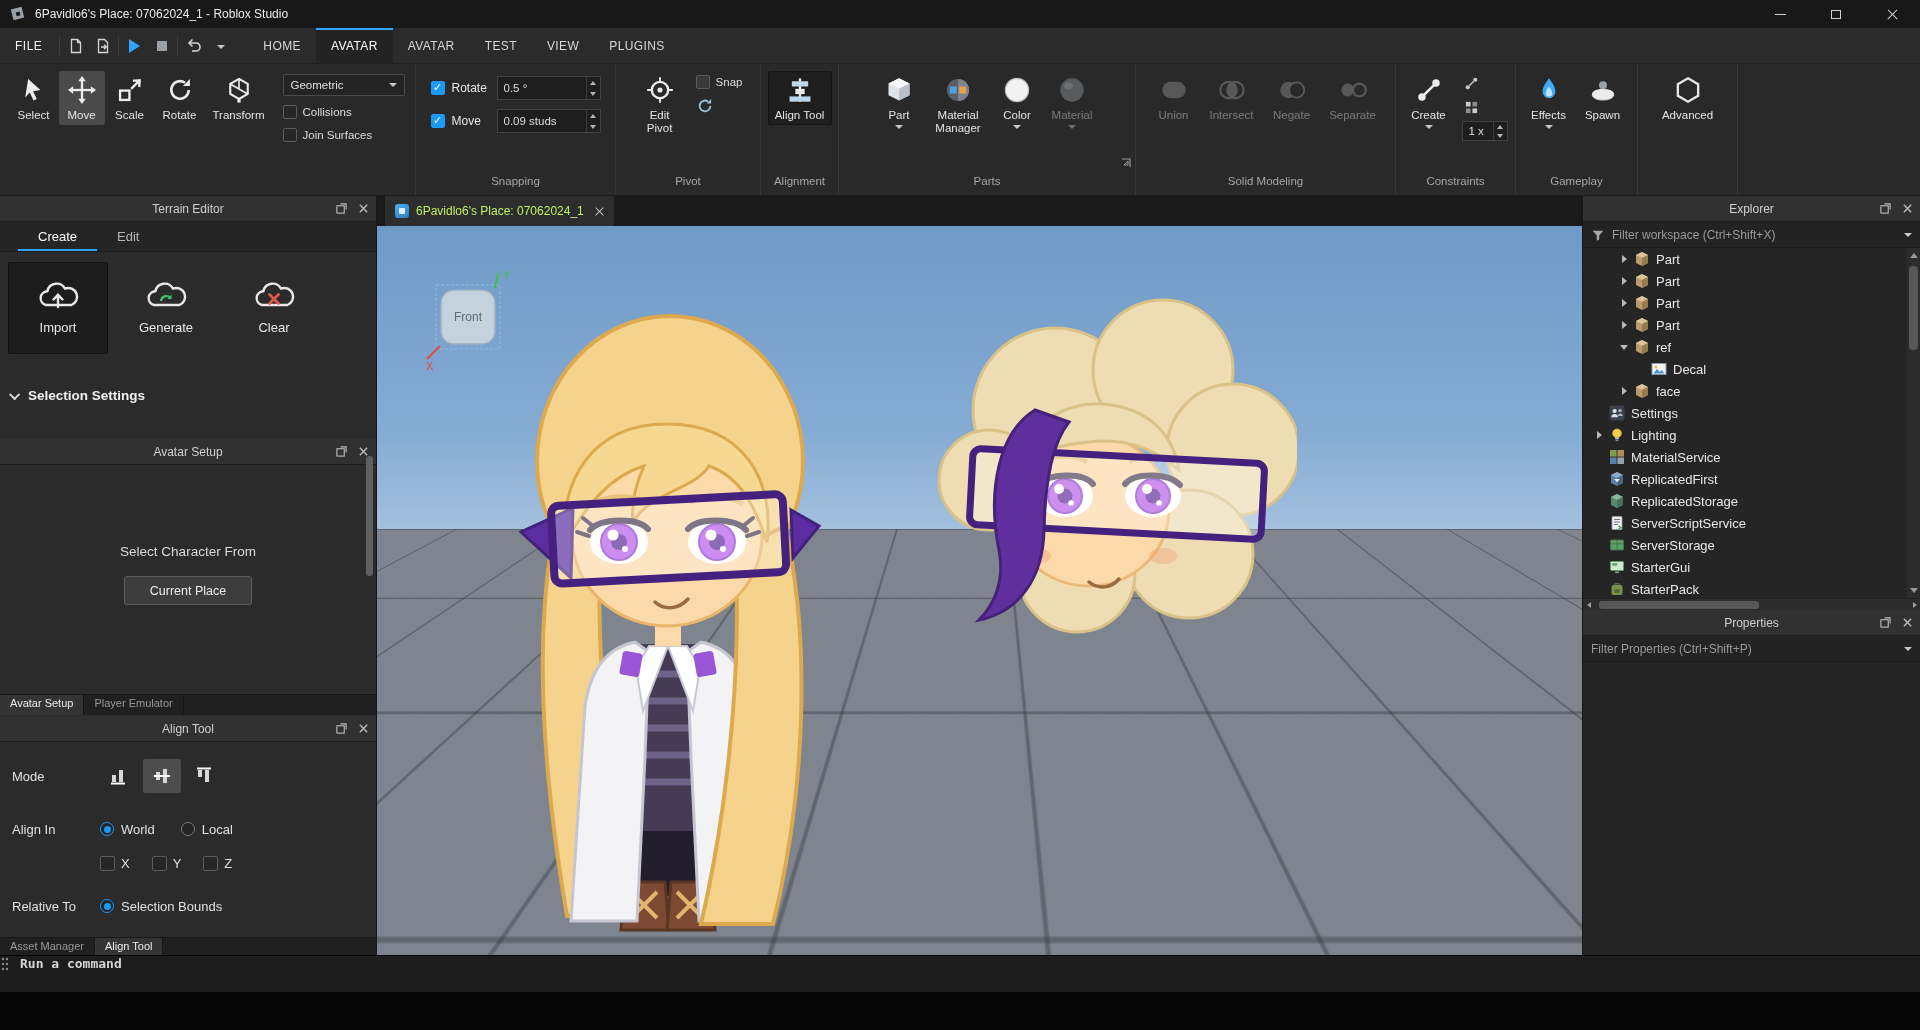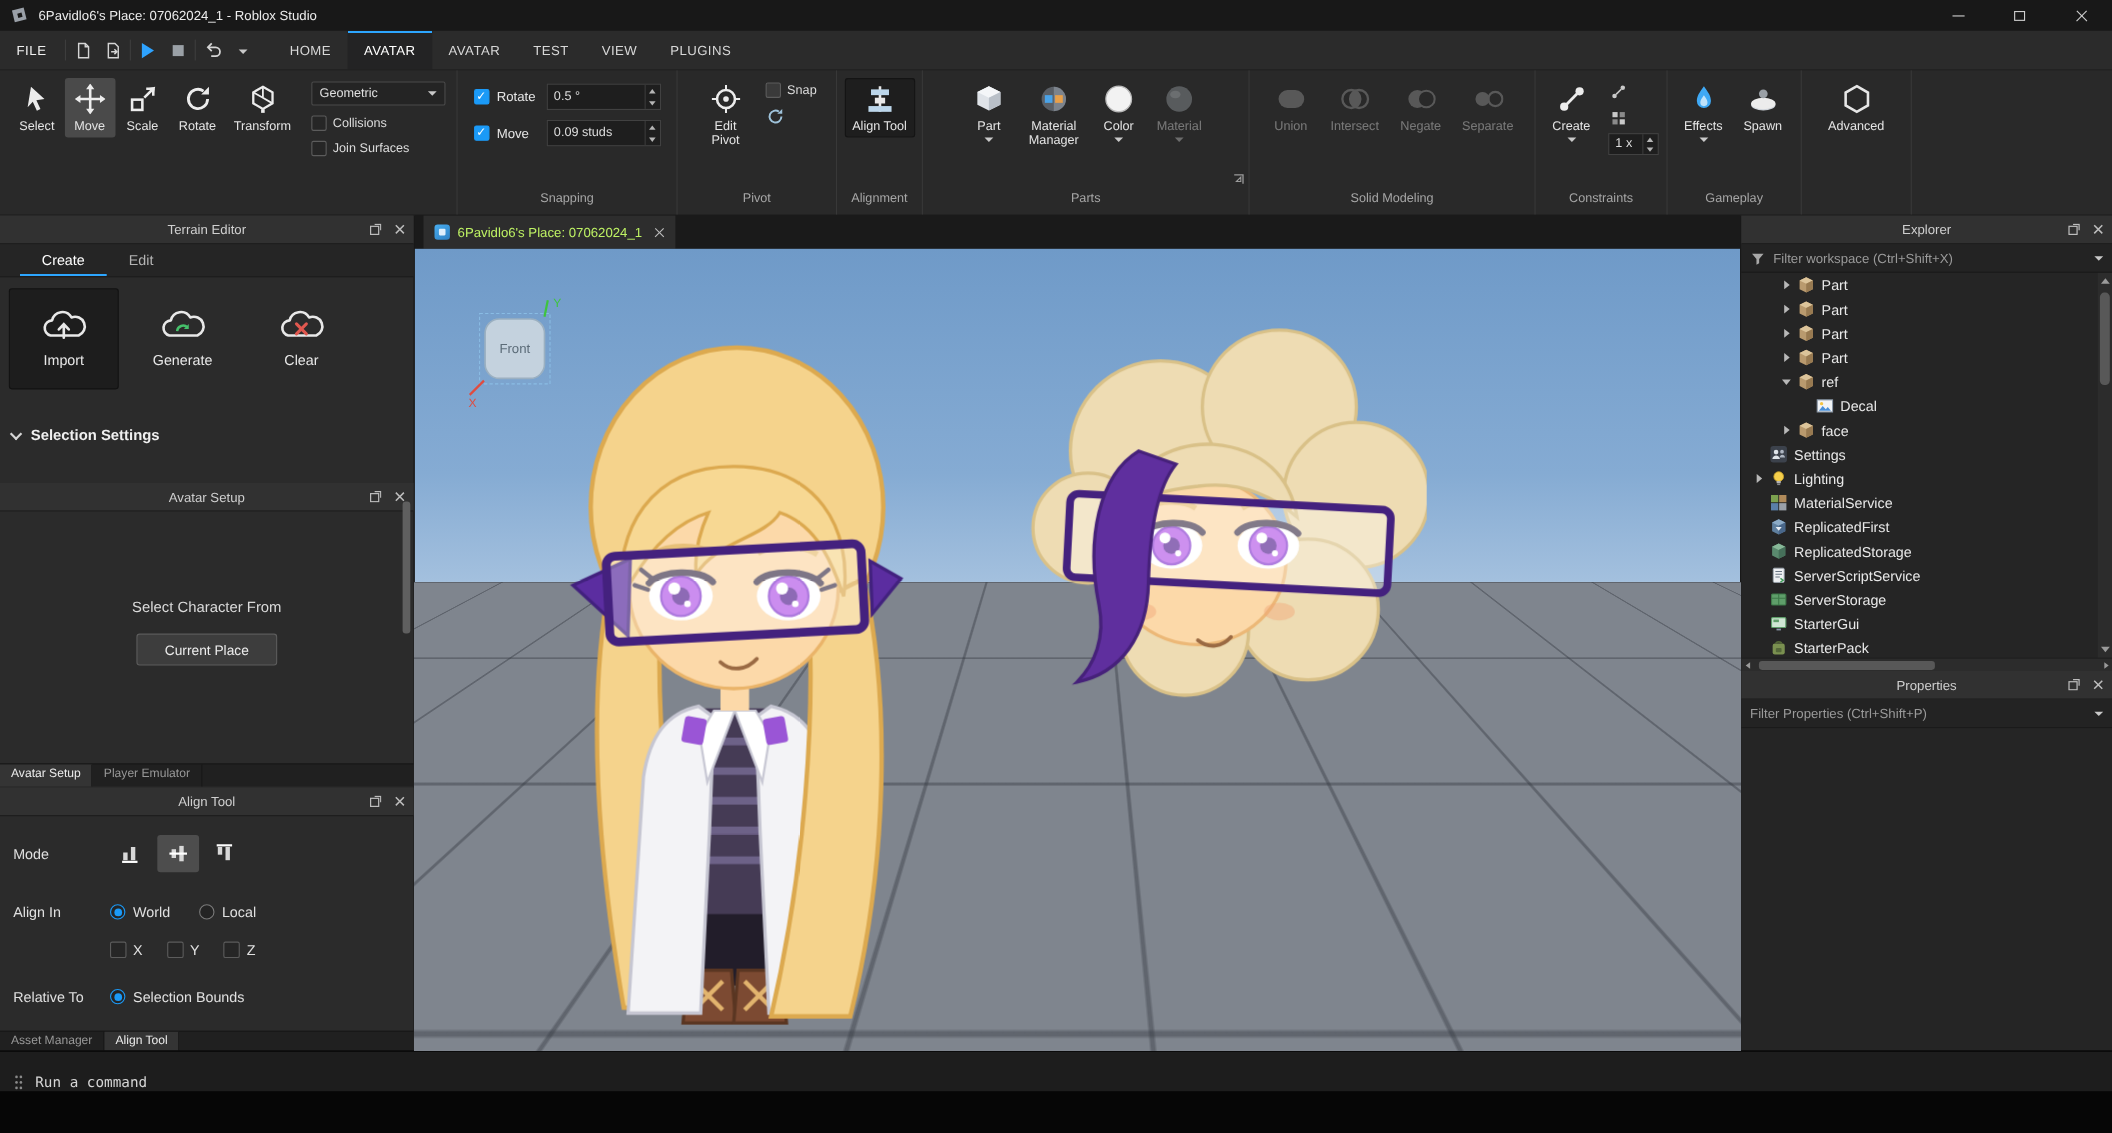--- a/index.html
+++ b/index.html
@@ -158,21 +158,21 @@
   .vs-dn{position:absolute;left:3px;bottom:5px;border-left:4px solid transparent;border-right:4px solid transparent;border-top:5px solid #9a9a9a;}
   .ex-hscroll{position:absolute;left:0;top:402px;width:338px;height:12px;background:#2c2c2c;border-top:1px solid #222;}
   .hs-thumb{position:absolute;left:16px;top:2px;width:160px;height:8px;background:#585858;border-radius:3px;}
   .hs-l{position:absolute;left:4px;top:3px;border-top:3.5px solid transparent;border-bottom:3.5px solid transparent;border-right:4.5px solid #9a9a9a;}
   .hs-r{position:absolute;right:4px;top:3px;border-top:3.5px solid transparent;border-bottom:3.5px solid transparent;border-left:4.5px solid #9a9a9a;}
   .pr-header{position:absolute;left:0;right:0;top:414px;}
   .pr-filter{position:absolute;left:0;right:0;top:440px;}
   .pr-body{position:absolute;left:0;right:0;top:466px;bottom:0;background:#252525;}
 
   
-  .command-bar{position:absolute;left:0;right:0;top:955px;height:37px;background:#1d1d1d;border-top:1px solid #000;display:flex;align-items:flex-end;padding-left:12px;}
+  .command-bar{position:absolute;left:0;right:0;top:955px;height:37px;background:#1d1d1d;border-top:1px solid #000;display:flex;align-items:flex-start;padding-left:0;font-weight:bold;}
   .grip{width:10px;height:16px;margin-right:10px;}
   .cmd-text{font-family:"DejaVu Sans Mono",monospace;font-size:13px;color:#d6d6d6;}
   .bottom-strip{position:absolute;left:0;right:0;top:992px;height:38px;background:#060606;}
 </style>
 </head>
 <body>
 
 <svg class="symhide" aria-hidden="true">
   <defs>
     <symbol id="ic-cursor" viewBox="0 0 24 24">

